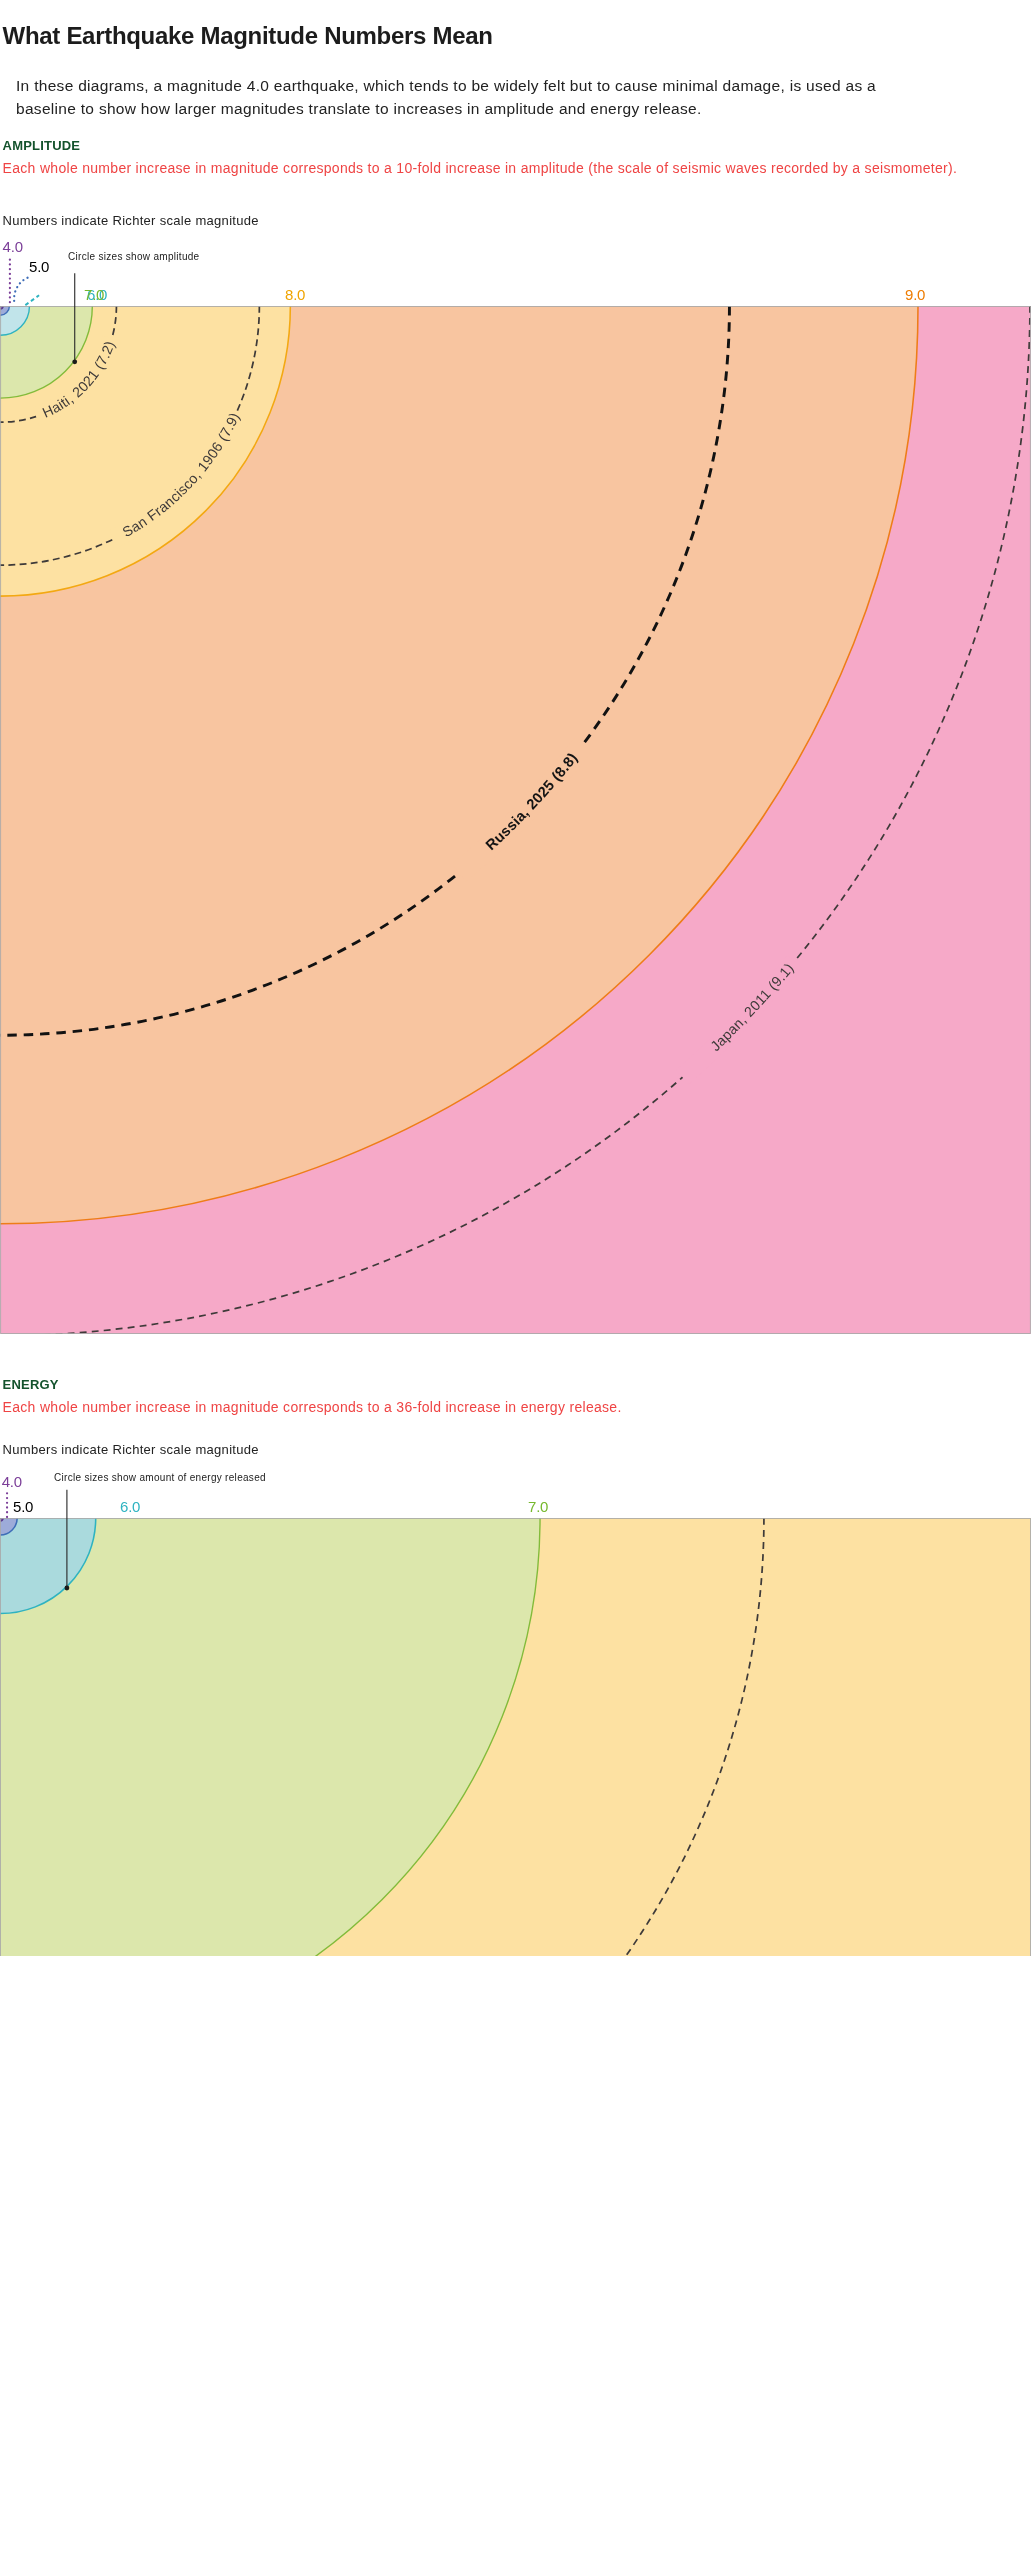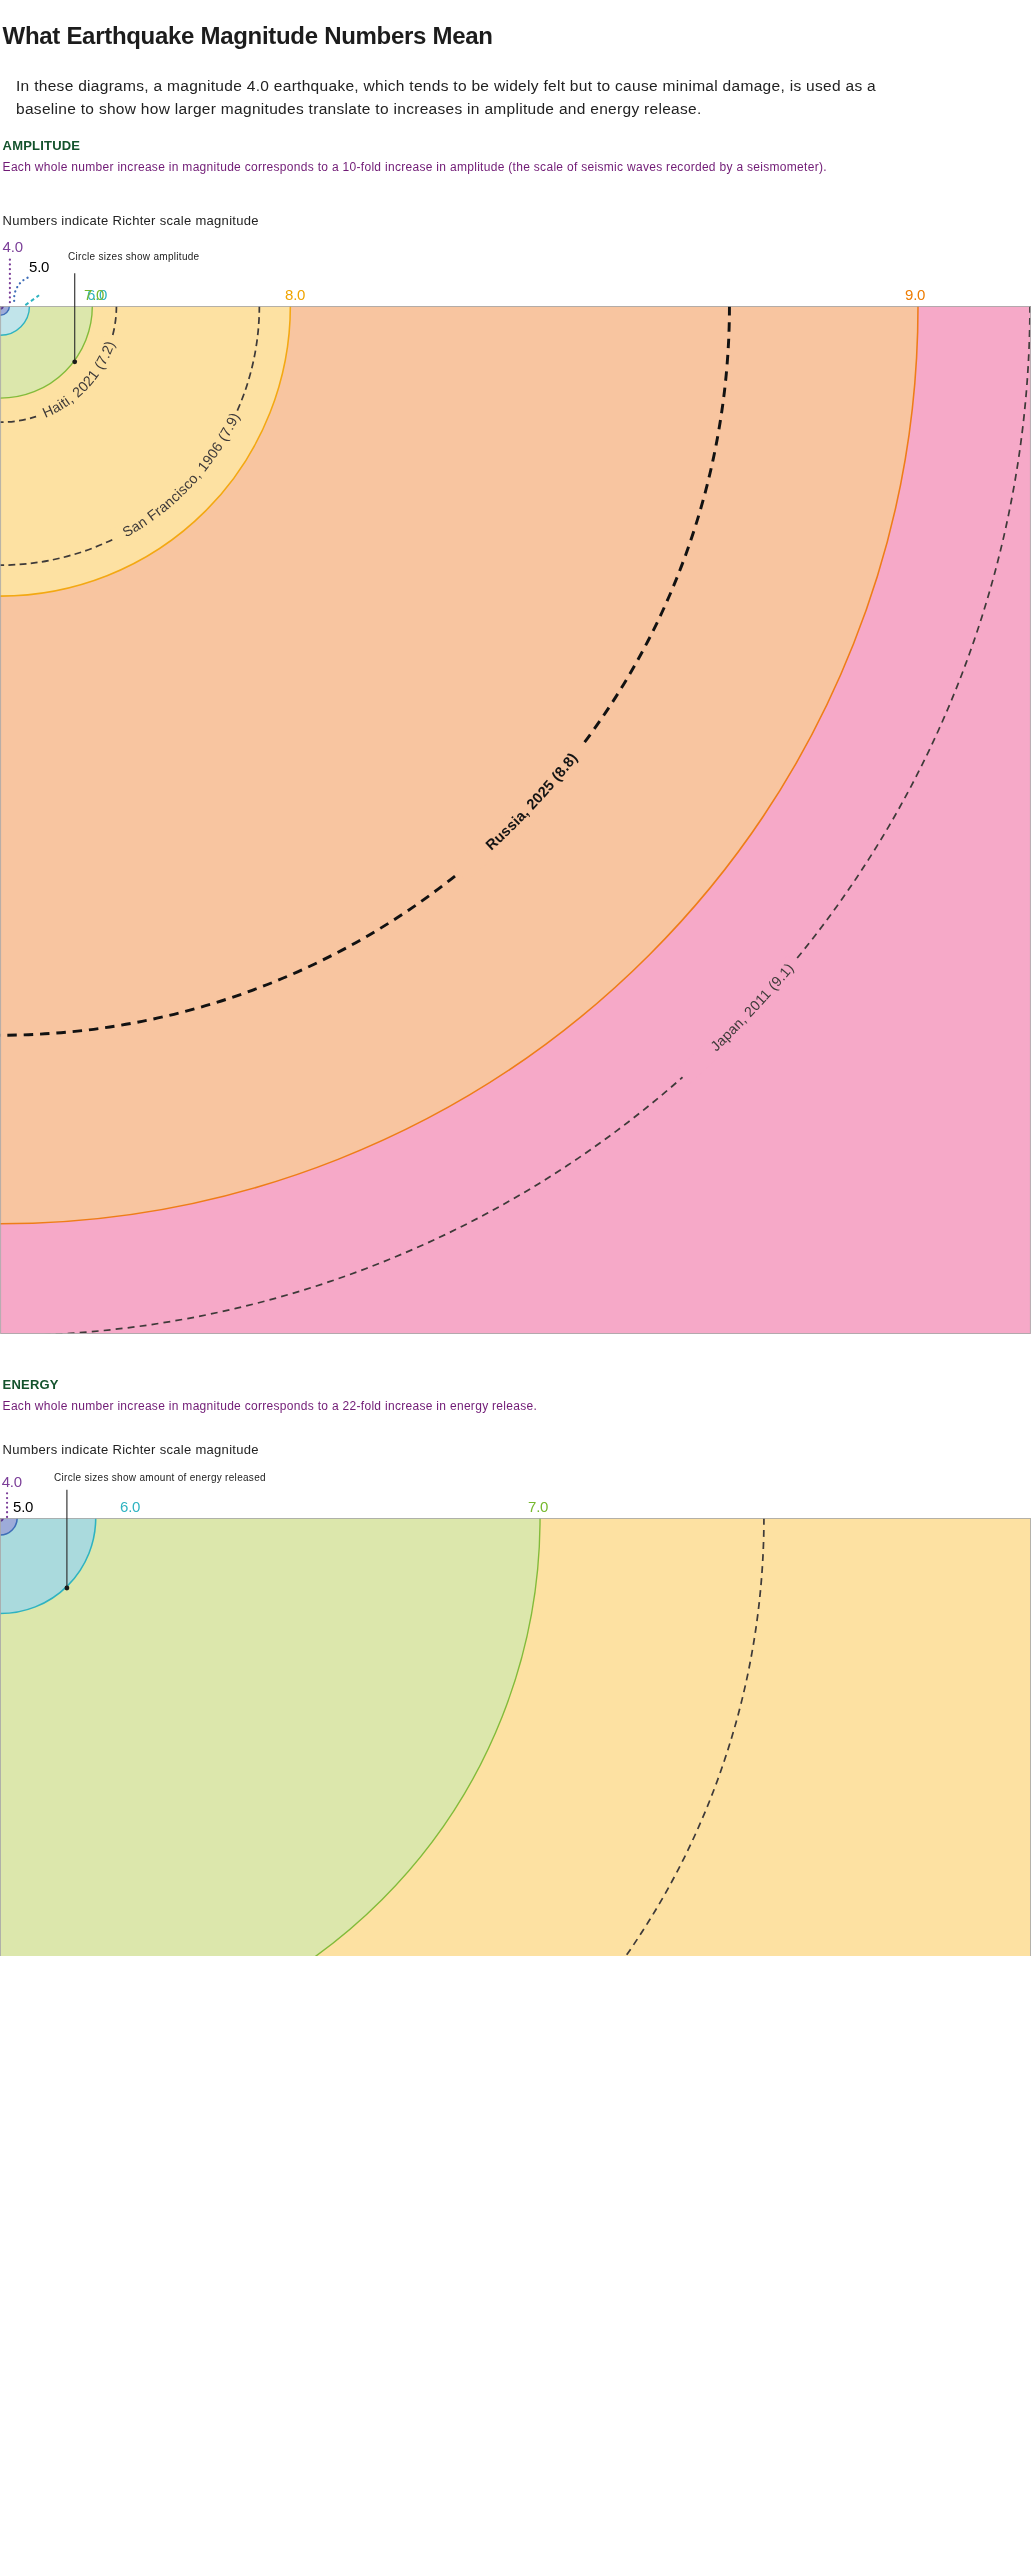--- a/index.html
+++ b/index.html
@@ -2,21 +2,21 @@
 <html style="font-size:13.8px"><head>
 <meta charset="utf-8">
 <style>
   html,body{margin:0;padding:0;background:#ffffff;}
   #page{position:relative;width:1034px;height:1956px;background:#ffffff;overflow:hidden;
         font-family:"Liberation Sans",sans-serif;color:#1f1f1f;}
   .abs{position:absolute;white-space:nowrap;line-height:1.08;}
   .title{font-size:24px;font-weight:bold;letter-spacing:-0.3px;color:#1c1c1c;}
   .intro{font-size:15.5px;letter-spacing:0.3px;line-height:23px;color:#222;white-space:normal;width:1008px;}
   .sec-head{font-size:13px;font-weight:bold;letter-spacing:0.2px;color:#14532d;}
-  .sec-desc{font-size:12px;letter-spacing:0.3px;color:#701a75;}
+  .sec-desc{font-size:14px;letter-spacing:0.3px;color:#ef4444;}
   .note{font-size:13px;letter-spacing:0.3px;color:#222;}
   .annot{font-size:10px;letter-spacing:0.3px;color:#222;}
   .mag{font-size:15px;font-weight:normal;letter-spacing:-0.2px;}
   .m4{color:#7b3e98;} .m5{color:#000000;} .m6{color:#2eb3c1;margin-left:45px;}
   .m7{color:#76b82d;} .m8{color:#f0a400;} .m9{color:#ee7c00;}
   svg{display:block;}
   svg text{font-family:"Liberation Sans",sans-serif;}
   .evt{font-size:16.5px;fill:#3e3a39;letter-spacing:0.3px;}
   .evt-bold{font-size:17px;font-weight:bold;fill:#141414;letter-spacing:0.3px;}
   .overlay{pointer-events:none;}
@@ -84,21 +84,21 @@
 
   <svg class="abs overlay" style="left:0;top:233px;" width="207" height="146" viewBox="0 0 240 170">
     <path d="M11,31 V84" fill="none" stroke="#7b3e98" stroke-width="2.6" stroke-linecap="round" stroke-dasharray="0.1 5.4"></path>
     <path d="M16,79 C15,68 21,56 33,51.5" fill="none" stroke="#3e6db8" stroke-width="2.6" stroke-linecap="round" stroke-dasharray="0.1 5.4"></path>
     <path d="M29,84 L45,72.5" fill="none" stroke="#2eb3c1" stroke-width="2.2" stroke-dasharray="4.5 3.5"></path>
     <path d="M86.5,47 V150" fill="none" stroke="#2a2a2a" stroke-width="1.3"></path>
     <circle cx="86.5" cy="150" r="2.8" fill="#1a1a1a"></circle>
   </svg>
 
   <div class="abs sec-head" style="left:2.6px;top:1378px;">ENERGY</div>
-  <div class="abs sec-desc" style="left:2.6px;top:1400px;">Each whole number increase in magnitude corresponds to a 22-fold increase in energy release.</div>
+  <div class="abs sec-desc" style="left:2.6px;top:1400px;">Each whole number increase in magnitude corresponds to a 36-fold increase in energy release.</div>
   <div class="abs note" style="left:2.6px;top:1443px;">Numbers indicate Richter scale magnitude</div>
 
   <div class="abs mag m4" style="left:1.7px;top:1474px;">4.0</div>
   <div class="abs mag m5" style="left:13px;top:1499px;">5.0</div>
   <div class="abs mag m6" style="left:75px;top:1499px;">6.0</div>
   <div class="abs mag m7" style="left:528px;top:1499px;">7.0</div>
   <div class="abs annot" style="left:54px;top:1473px;">Circle sizes show amount of energy released</div>
 
   <svg class="abs" style="left:0;top:1518px;" width="1031" height="1029" viewBox="0 0 1197 1195">
     <rect x="0" y="0" width="1197" height="1195" fill="#fde1a2"></rect>

